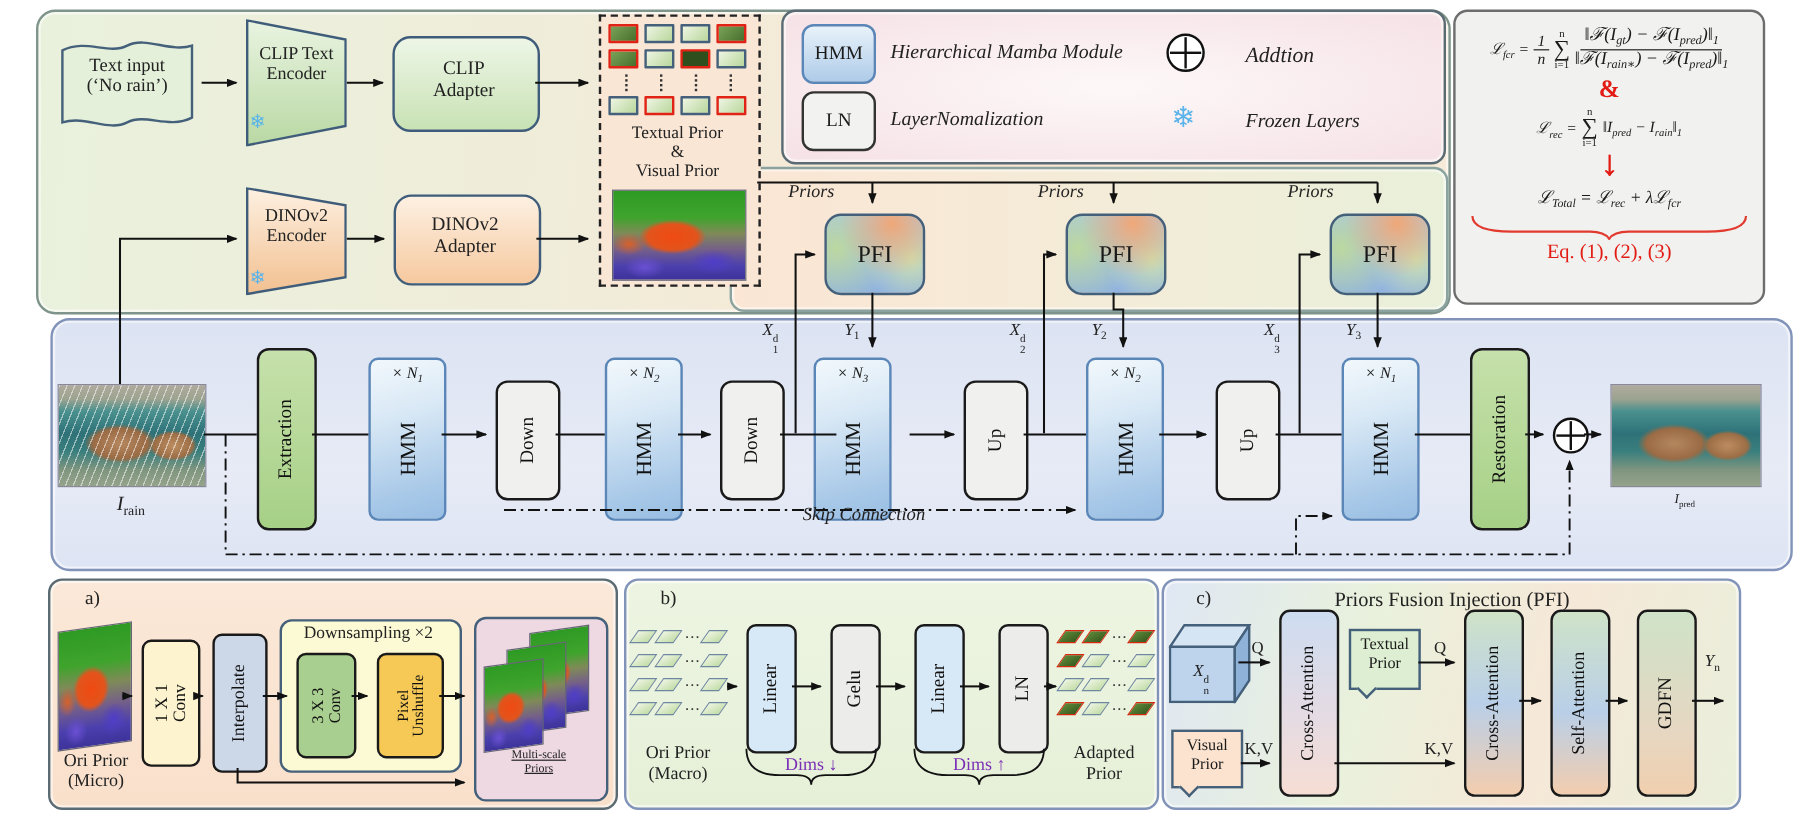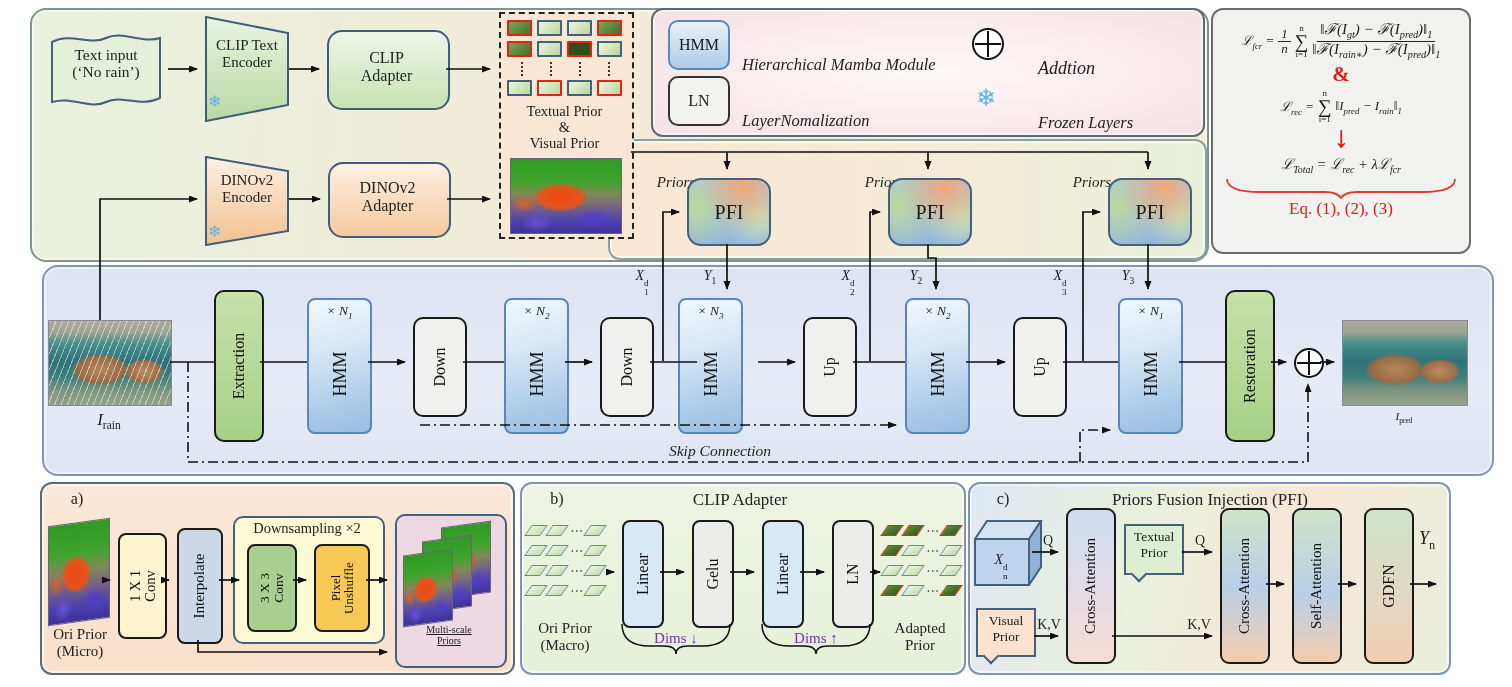--- a/index.html
+++ b/index.html
@@ -1,21 +1,21 @@
 <!DOCTYPE html>
 <html><head>
 <meta charset="utf-8">
 <style>
   html,body{margin:0;padding:0;background:#fff;}
   #fig{position:relative;width:1512px;height:687px;background:#fff;
        font-family:"Liberation Serif", "DejaVu Serif", serif;color:#1a1a1a;overflow:hidden;}
   .abs{position:absolute;}
   .panel{position:absolute;border-radius:16px;box-shadow:inset 0 0 0 2px rgba(255,255,255,.55);}
   .hlabel{position:absolute;text-align:center;color:#222;line-height:1.12;}
-  .it{font-style:italic;margin-top:22px;}
+  .it{font-style:italic;}
   .pbox{position:absolute;border:2px solid #1a1a1a;border-radius:10px;}
   .vtext{position:absolute;left:50%;top:50%;transform:translate(-50%,-50%) rotate(-90deg);
          white-space:nowrap;text-align:center;font-size:16px;color:#111;line-height:1.02;}
   .stk{display:inline-flex;flex-direction:column;align-items:flex-start;line-height:.72;vertical-align:-.45em;}
   .stk sup,.stk sub{font-size:.66em;line-height:.95;}
   
   .hmm{position:absolute;border:2px solid #5b87b8;border-radius:8px;
        background:linear-gradient(165deg,#f2f8fc 0%,#d8e8f5 35%,#a9c9e8 80%,#98bee3 100%);}
   .hmm .mult{position:absolute;top:3px;left:0;width:100%;text-align:center;font-size:13.5px;font-style:italic;}
   .hmm .vtext{top:56%;font-size:18px;}
@@ -318,21 +318,20 @@
   <div class="pbox" style="left:395px;top:514px;width:108px;height:150px;background:#eed9e2;border:2px solid #44607a;"></div>
   <div class="prior-img lean" style="left:441px;top:524px;width:48px;height:70px;"></div>
   <div class="prior-img lean" style="left:422px;top:538px;width:48px;height:70px;"></div>
   <div class="prior-img lean" style="left:403px;top:552px;width:48px;height:70px;"></div>
   <div class="hlabel" style="left:397px;top:624px;width:104px;font-size:10px;text-decoration:underline;">
     <div>Multi-scale</div>
       <div>Priors</div>
     </div>
 
   <div class="hlabel" style="left:542px;top:490px;width:30px;font-size:16px;">b)</div>
-  <div class="hlabel" style="left:630px;top:490px;width:220px;font-size:17px;">CLIP Adapter</div>
   <div class="abs" style="left:528px;top:524px;width:80px;">
       <div class="tok-row">
         <span class="tok tok-l"></span>
         <span class="tok tok-l"></span>
         <span class="tok-dots">⋯</span>
         <span class="tok tok-l"></span>
       </div>
       <div class="tok-row">
         <span class="tok tok-l"></span>
         <span class="tok tok-l"></span>
@@ -429,21 +428,21 @@
   <div class="attn" style="left:1292px;top:508px;width:46px;height:152px;background:linear-gradient(180deg,#cfe3c8 0%,#b9cfe8 55%,#f3cdae 100%);">
     <span class="vtext" style="font-size:15px;">Self-Attention</span>
     </div>
   <div class="attn" style="left:1364px;top:508px;width:46px;height:152px;background:linear-gradient(180deg,#cfe3c8 0%,#e6d7c2 65%,#f0cfae 100%);">
     <span class="vtext" style="font-size:16px;">GDFN</span>
     </div>
   <div class="hlabel" style="left:1038px;top:533px;width:20px;font-size:14px;">Q</div>
   <div class="hlabel" style="left:1034px;top:617px;width:30px;font-size:14px;">K,V</div>
   <div class="hlabel" style="left:1190px;top:533px;width:20px;font-size:14px;">Q</div>
   <div class="hlabel" style="left:1182px;top:617px;width:34px;font-size:14px;">K,V</div>
-  <div class="hlabel" style="left:1412px;top:528px;width:30px;font-size:18px;text-align:center;"><i>Y</i><sub>n</sub></div>
+  <div class="hlabel" style="left:1412px;top:544px;width:30px;font-size:14px;text-align:center;"><i>Y</i><sub>n</sub></div>
 
   <svg class="abs" width="1512" height="687" style="left:0;top:0;pointer-events:none;">
     <defs>
       <marker id="ah" markerWidth="9" markerHeight="8" refX="8" refY="3.5" orient="auto" markerUnits="userSpaceOnUse">
         <path d="M0,0 L9,3.5 L0,7 Z" fill="#111"></path>
       </marker>
       <linearGradient id="gGreen" x1="0" y1="0" x2="0" y2="1">
         <stop offset="0" stop-color="#e9f4e1"></stop>
           <stop offset="1" stop-color="#b9d8a3"></stop>
       </linearGradient>

